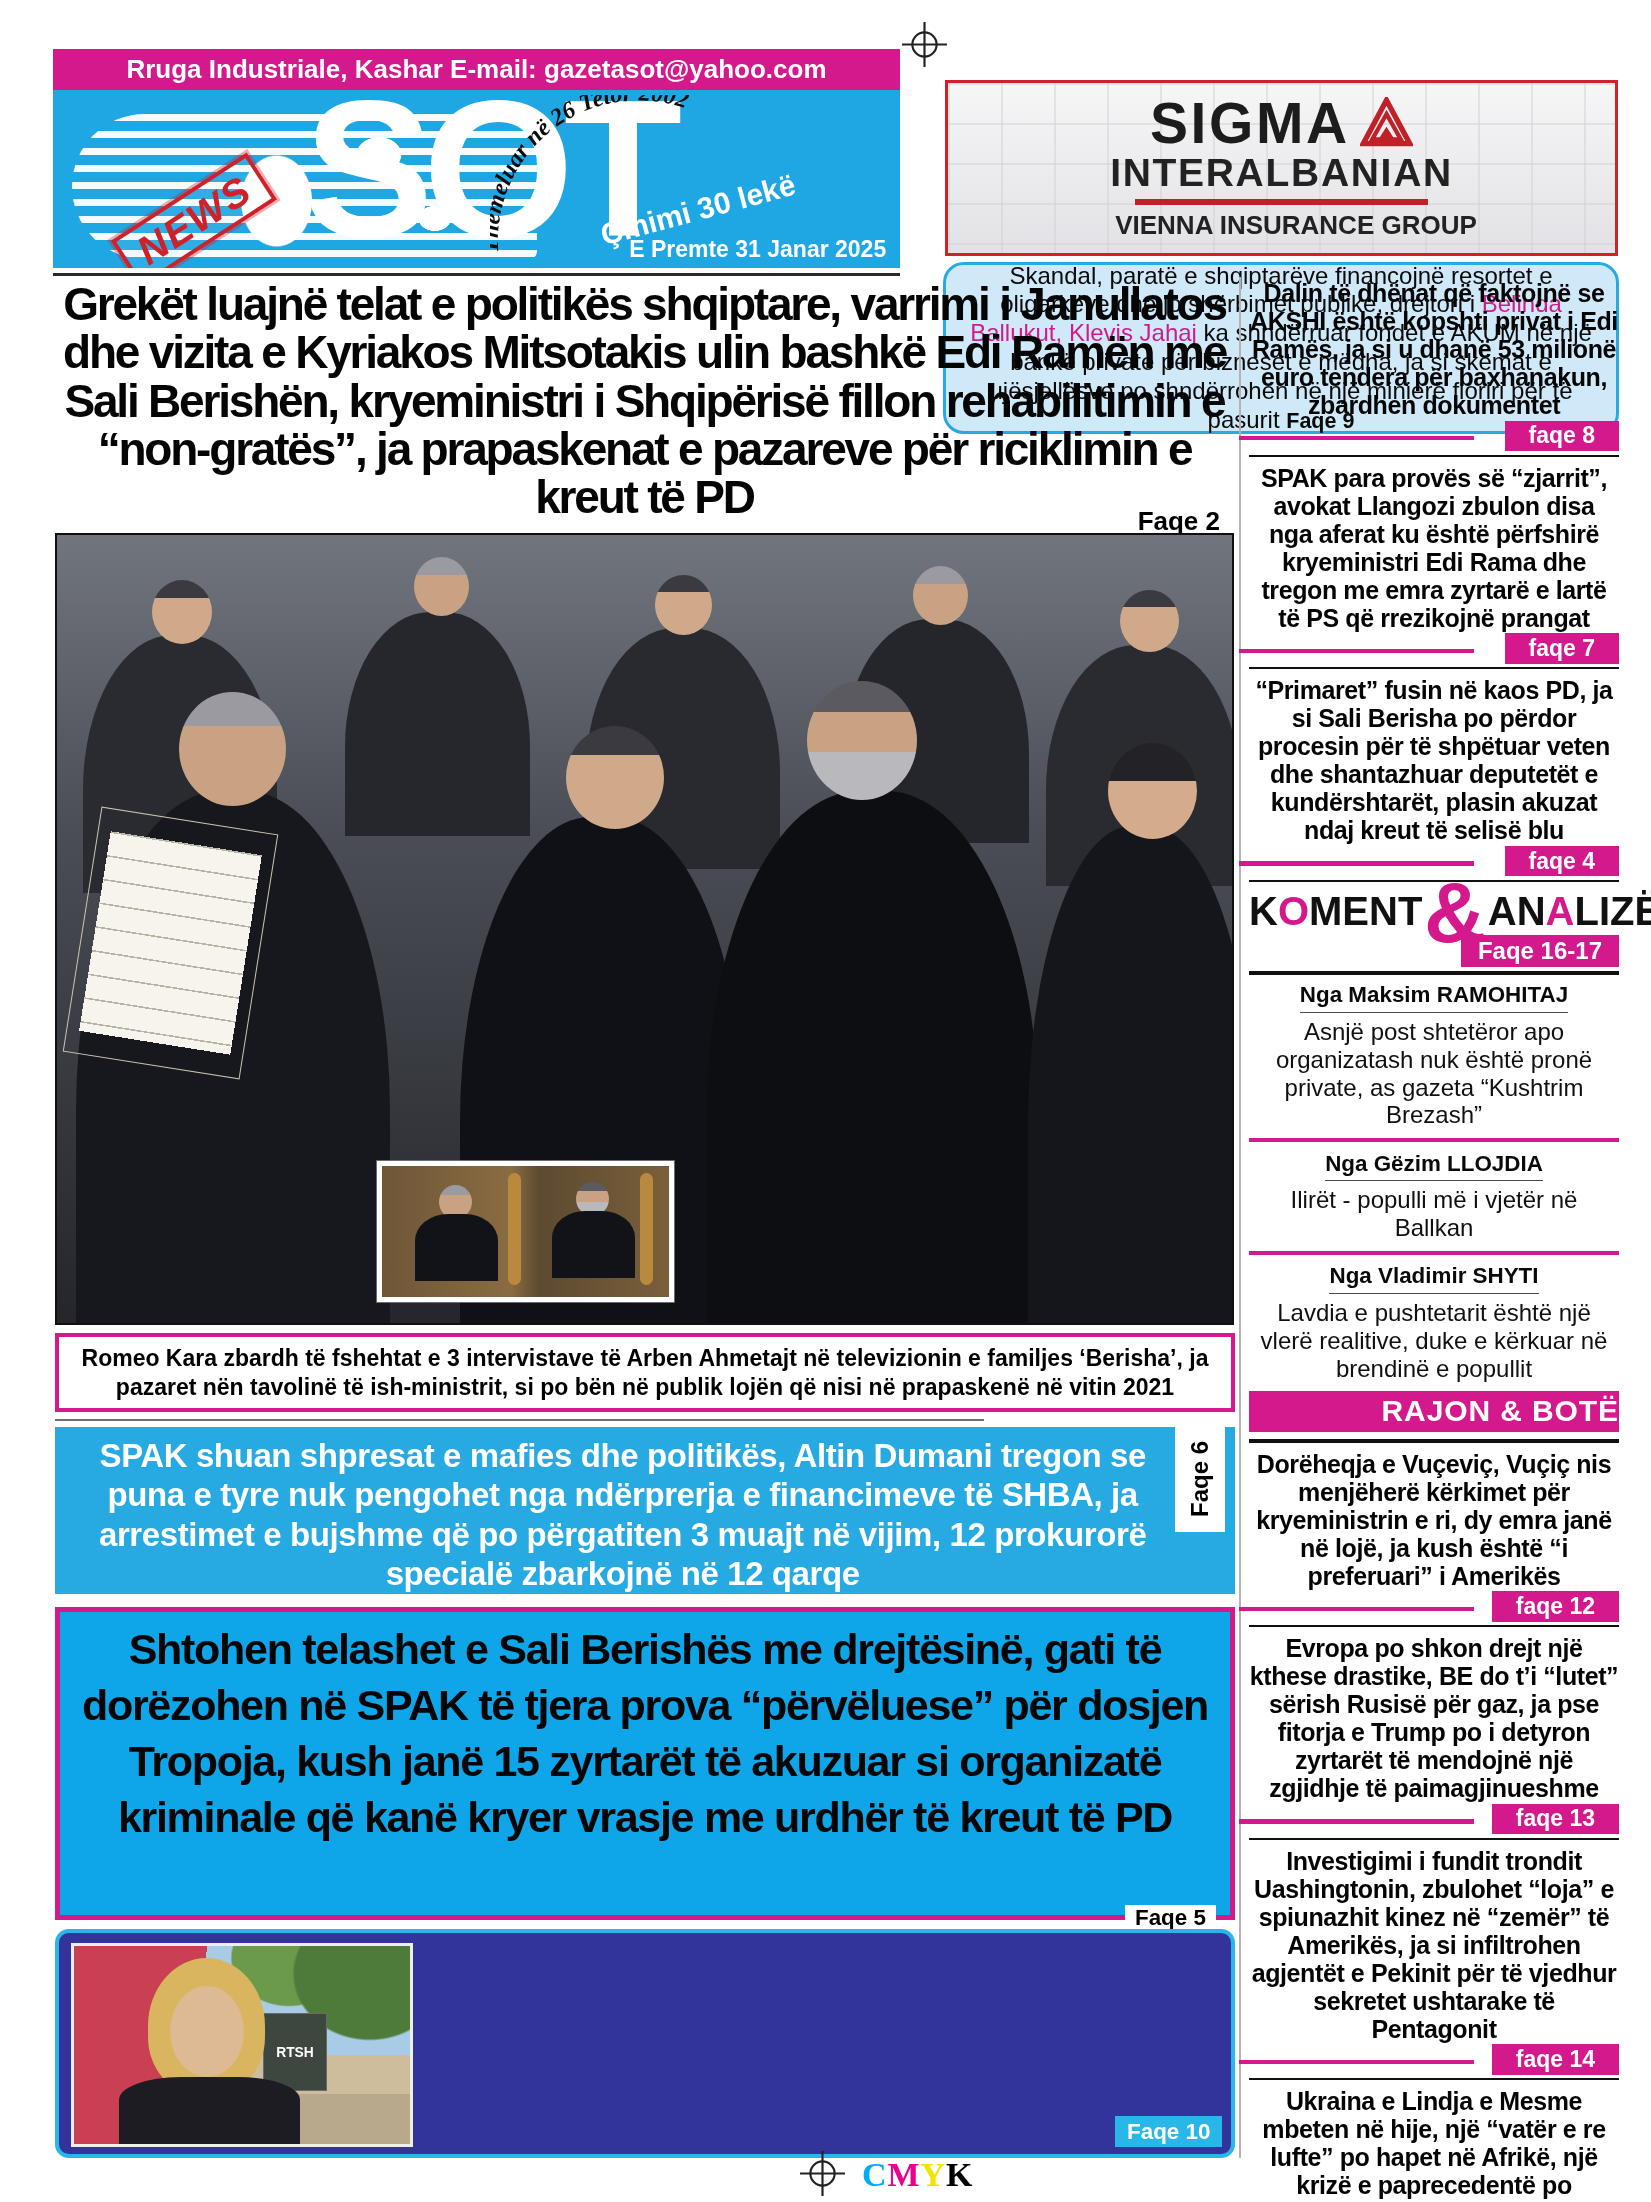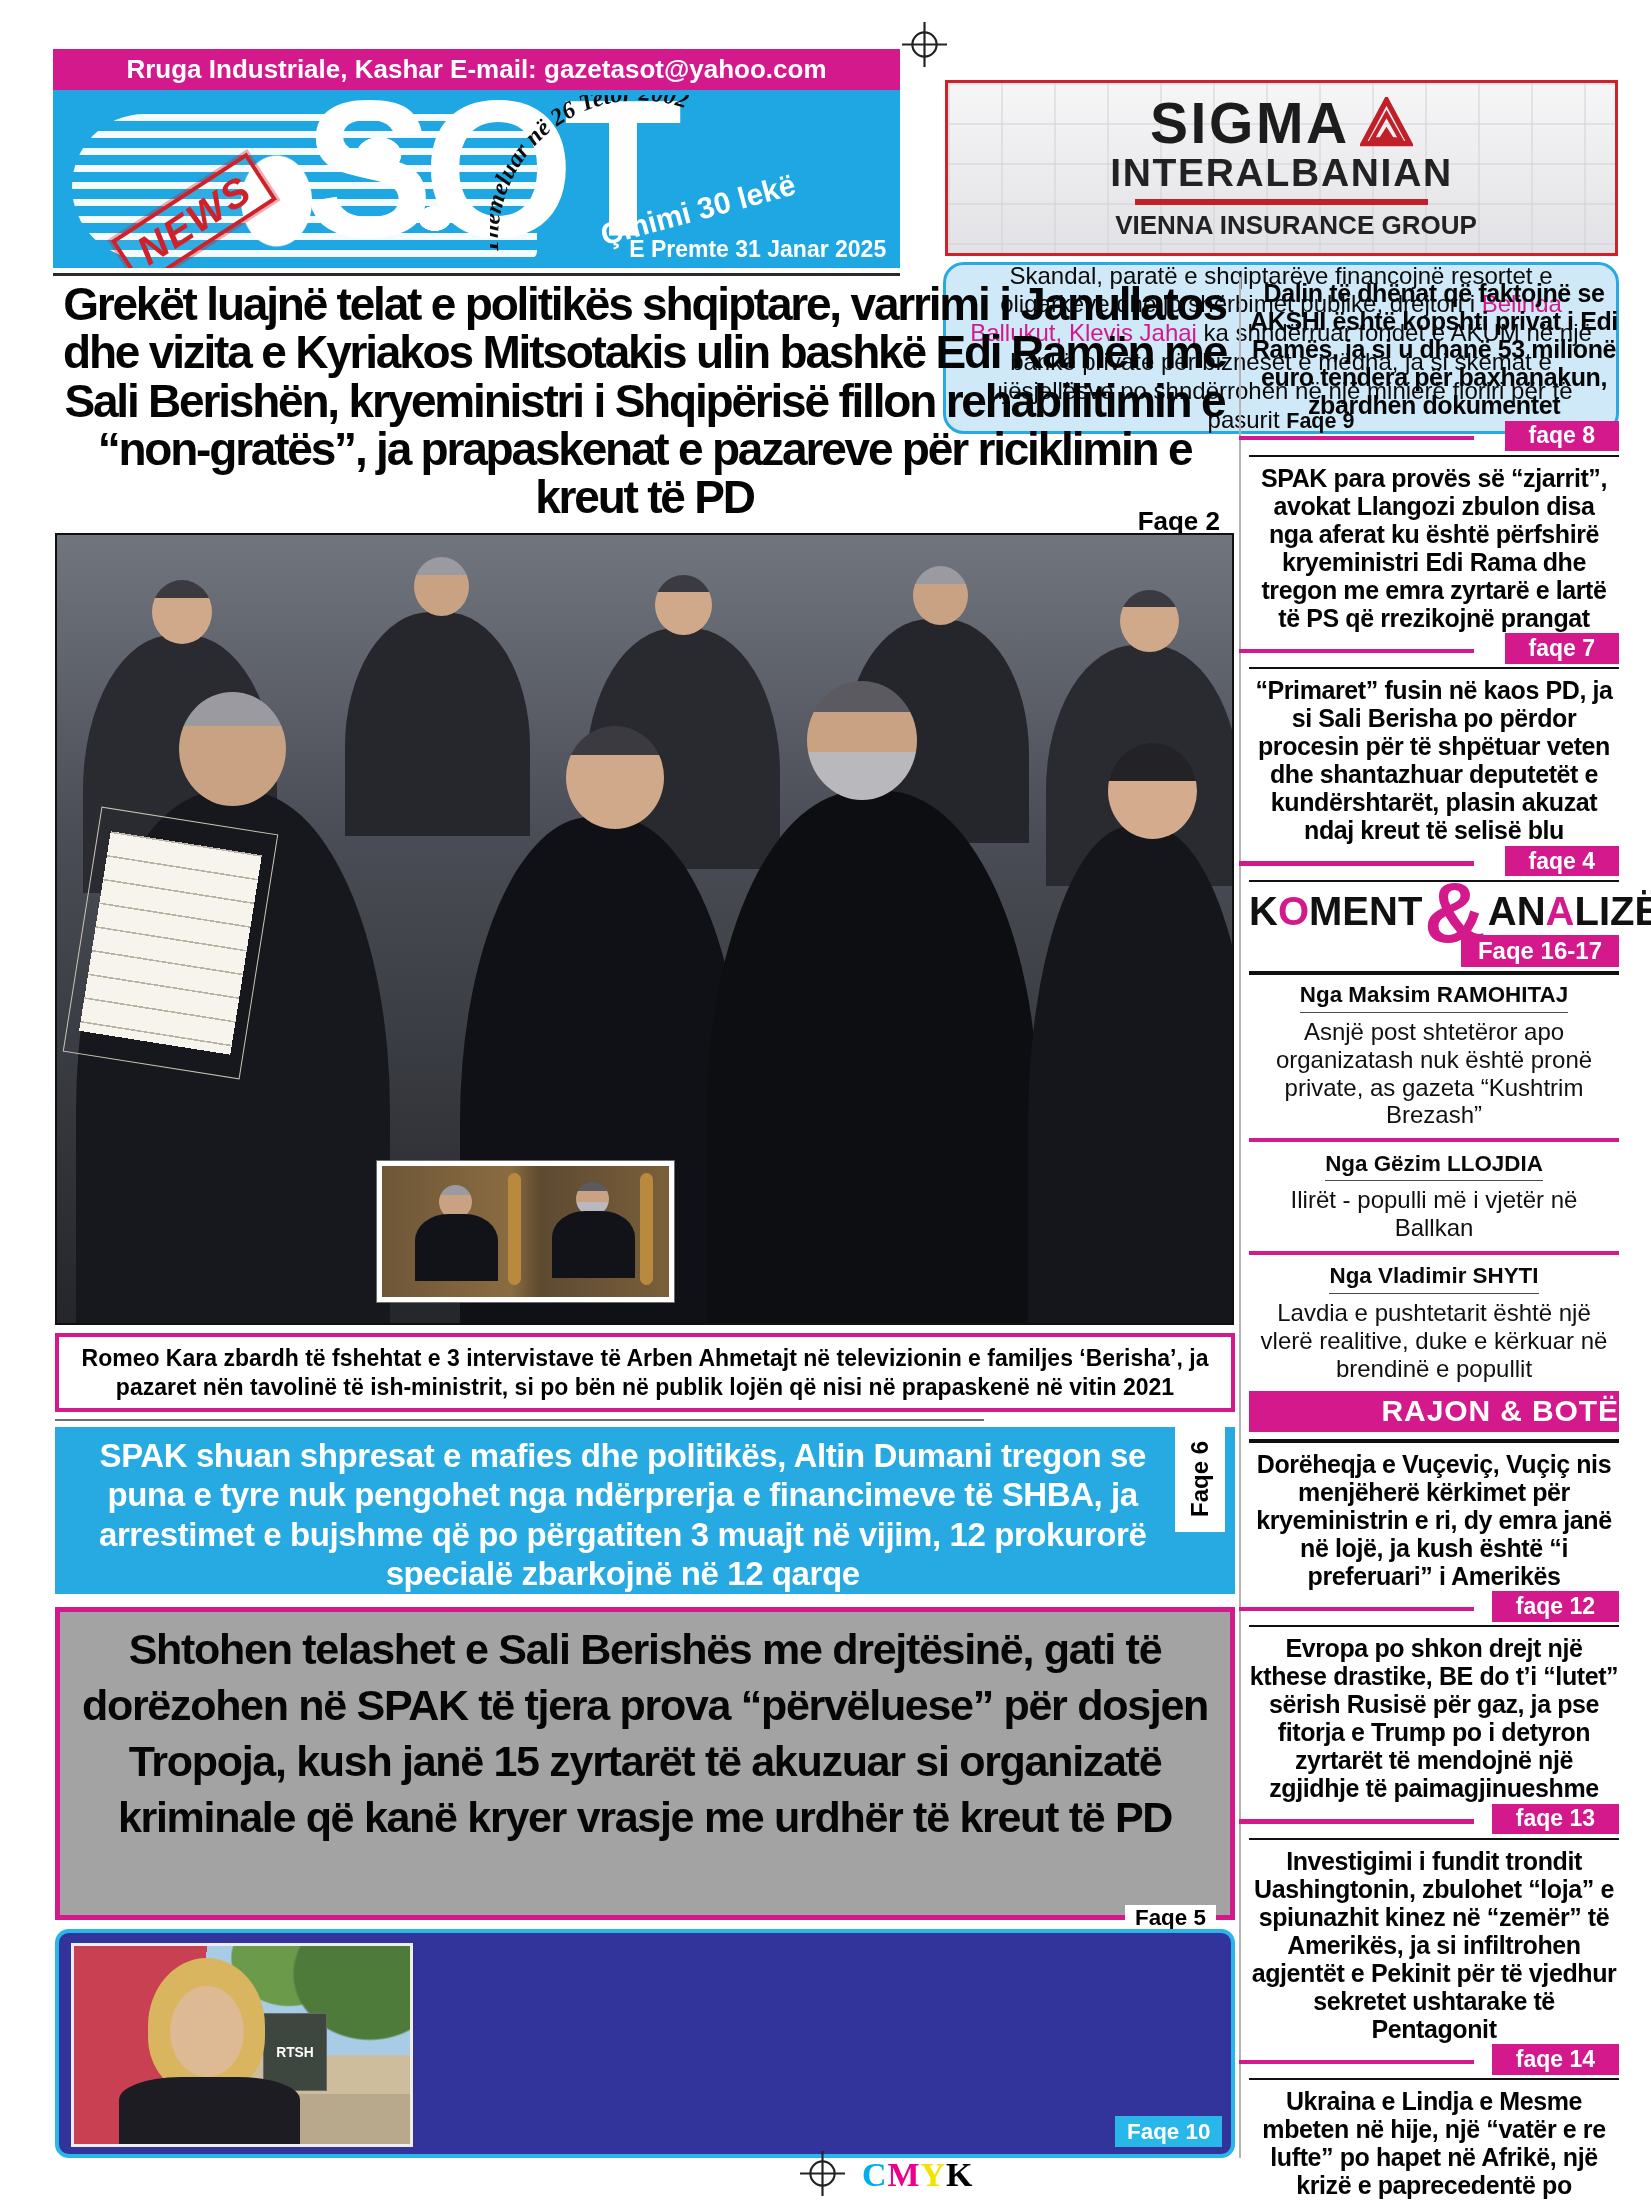--- a/index.html
+++ b/index.html
@@ -93,21 +93,21 @@
 
   
   .spak-box{left:55px;top:1427px;width:1180px;height:167px;background:#27a9e2;box-sizing:border-box;}
   .spak-box p{margin:0;padding:8.6px 67px 0 22.4px;color:#fff;font-weight:800;font-size:33px;
        line-height:1.2;text-align:center;letter-spacing:-0.4px;}
   .spak-tab{position:absolute;right:10.3px;top:0;width:50px;height:105px;background:#fff;
        display:flex;align-items:center;justify-content:center;}
   .spak-tab span{writing-mode:vertical-rl;transform:rotate(180deg);font-weight:800;font-size:24px;color:#000;}
 
   
-  .berisha-box{left:55px;top:1607px;width:1180px;height:313px;box-sizing:border-box;border:5.2px solid #d4198c;background:#a3a3a3;}
+  .berisha-box{left:55px;top:1607px;width:1180px;height:313px;box-sizing:border-box;border:5.2px solid #d4198c;background:#0ea5e9;}
   .berisha-box p{margin:0;padding:10.3px 6.9px 0;text-align:center;font-weight:700;font-size:43px;
        line-height:1.3;letter-spacing:-1.3px;color:#060606;}
   .berisha-page{position:absolute;right:13.8px;bottom:-15.5px;background:#fff;padding:0 10.3px;
        font-weight:800;font-size:22.4px;}
 
   
   .rtsh-box{left:55px;top:1929px;width:1180px;height:229px;box-sizing:border-box;background:#32339b;
        border:4.3px solid #29b7ea;border-radius:13.8px;}
   .rtsh-photo{position:absolute;left:12px;top:10.3px;width:336px;height:198px;border:3.4px solid #eee;overflow:hidden;
        background:

